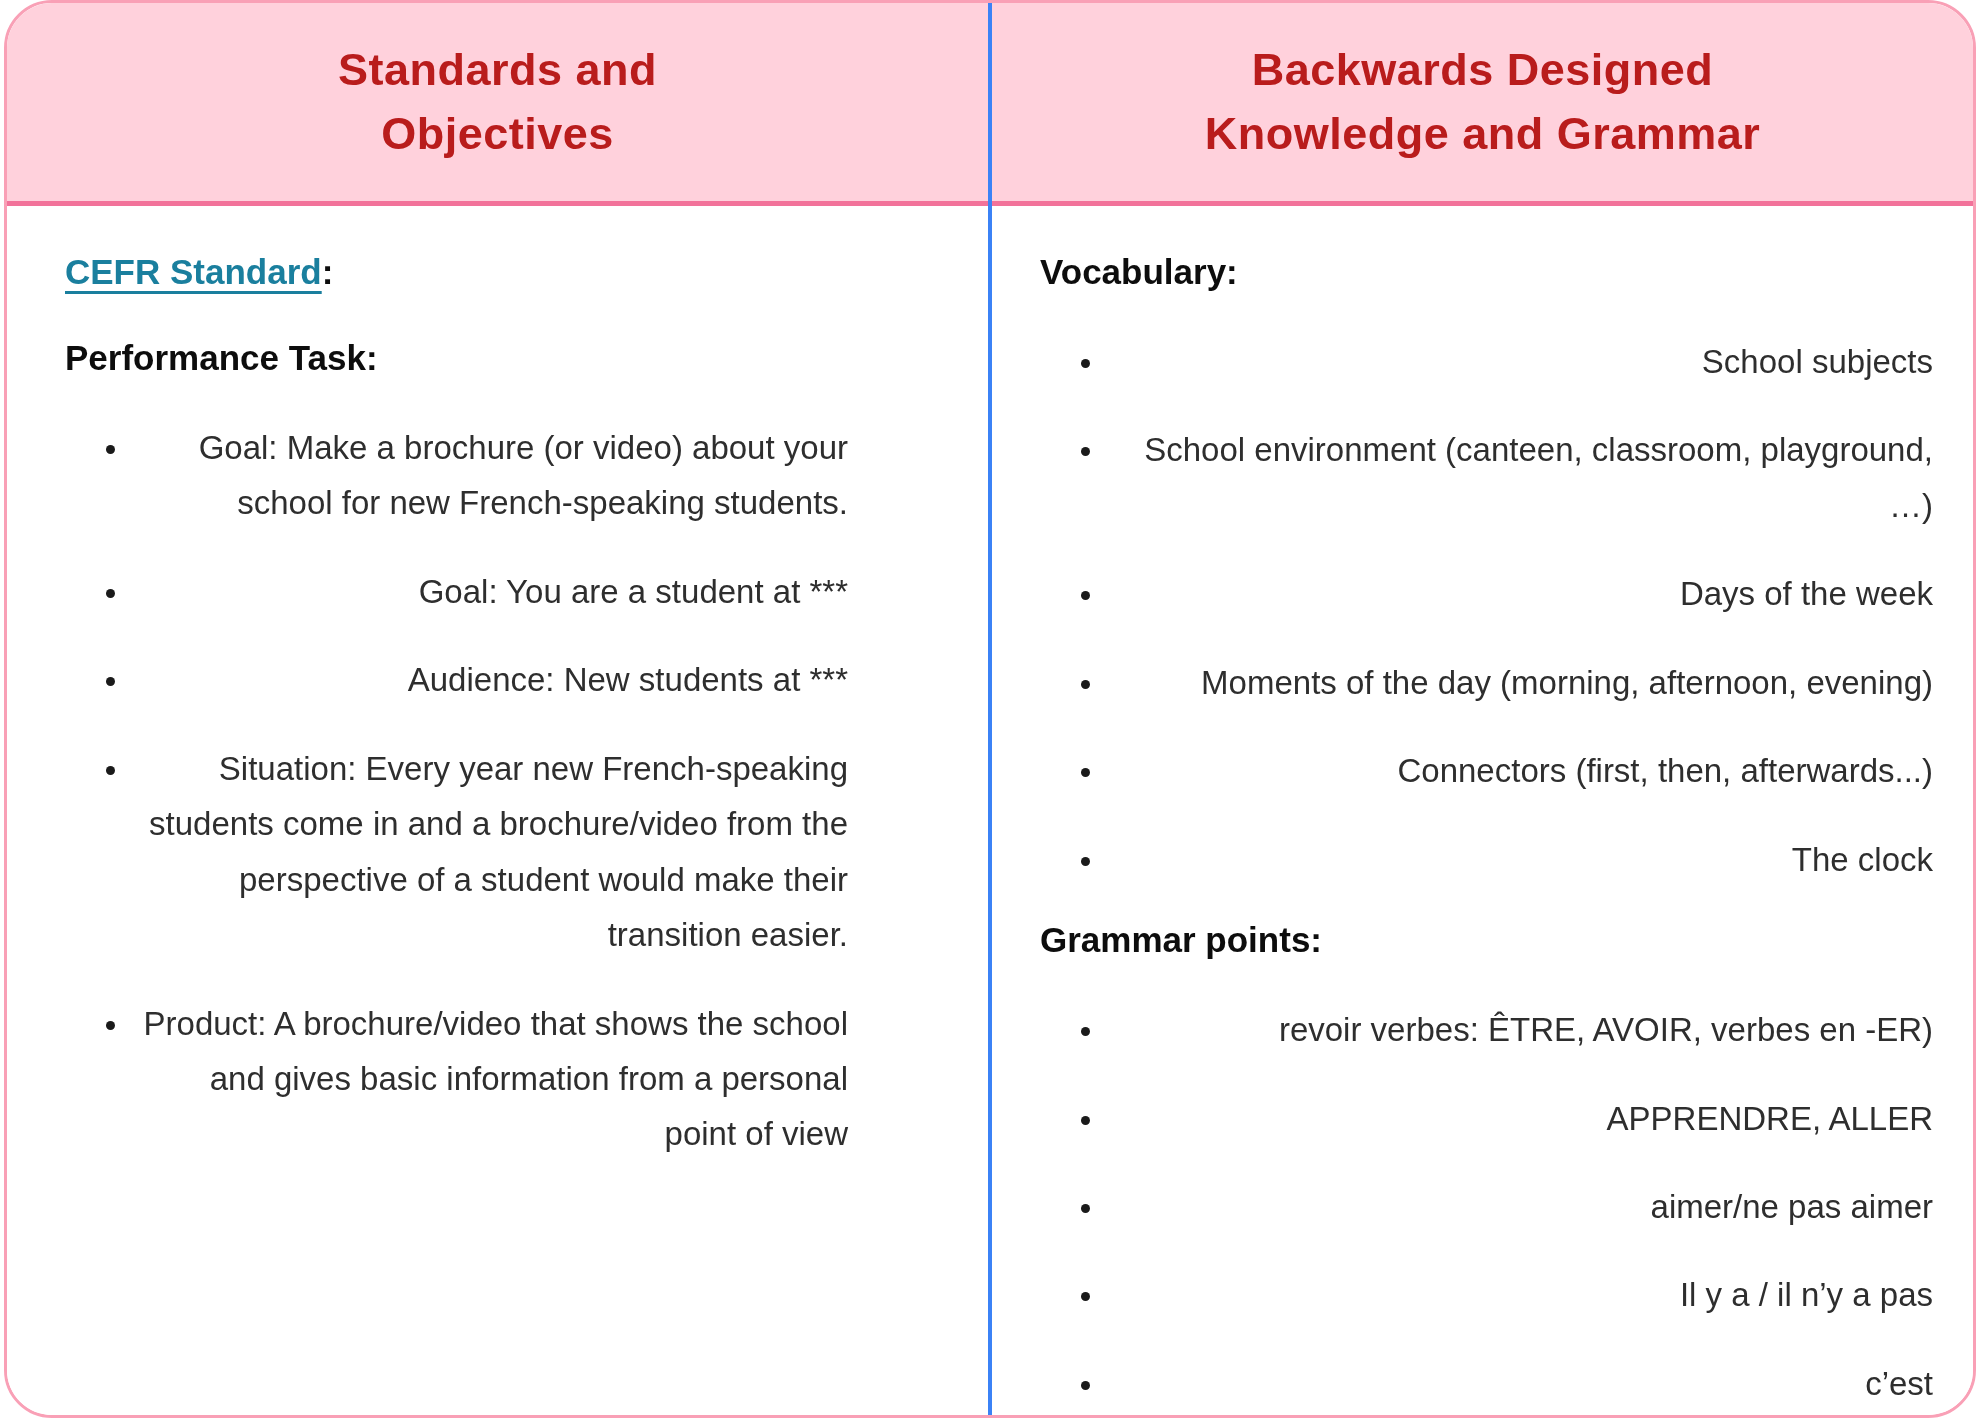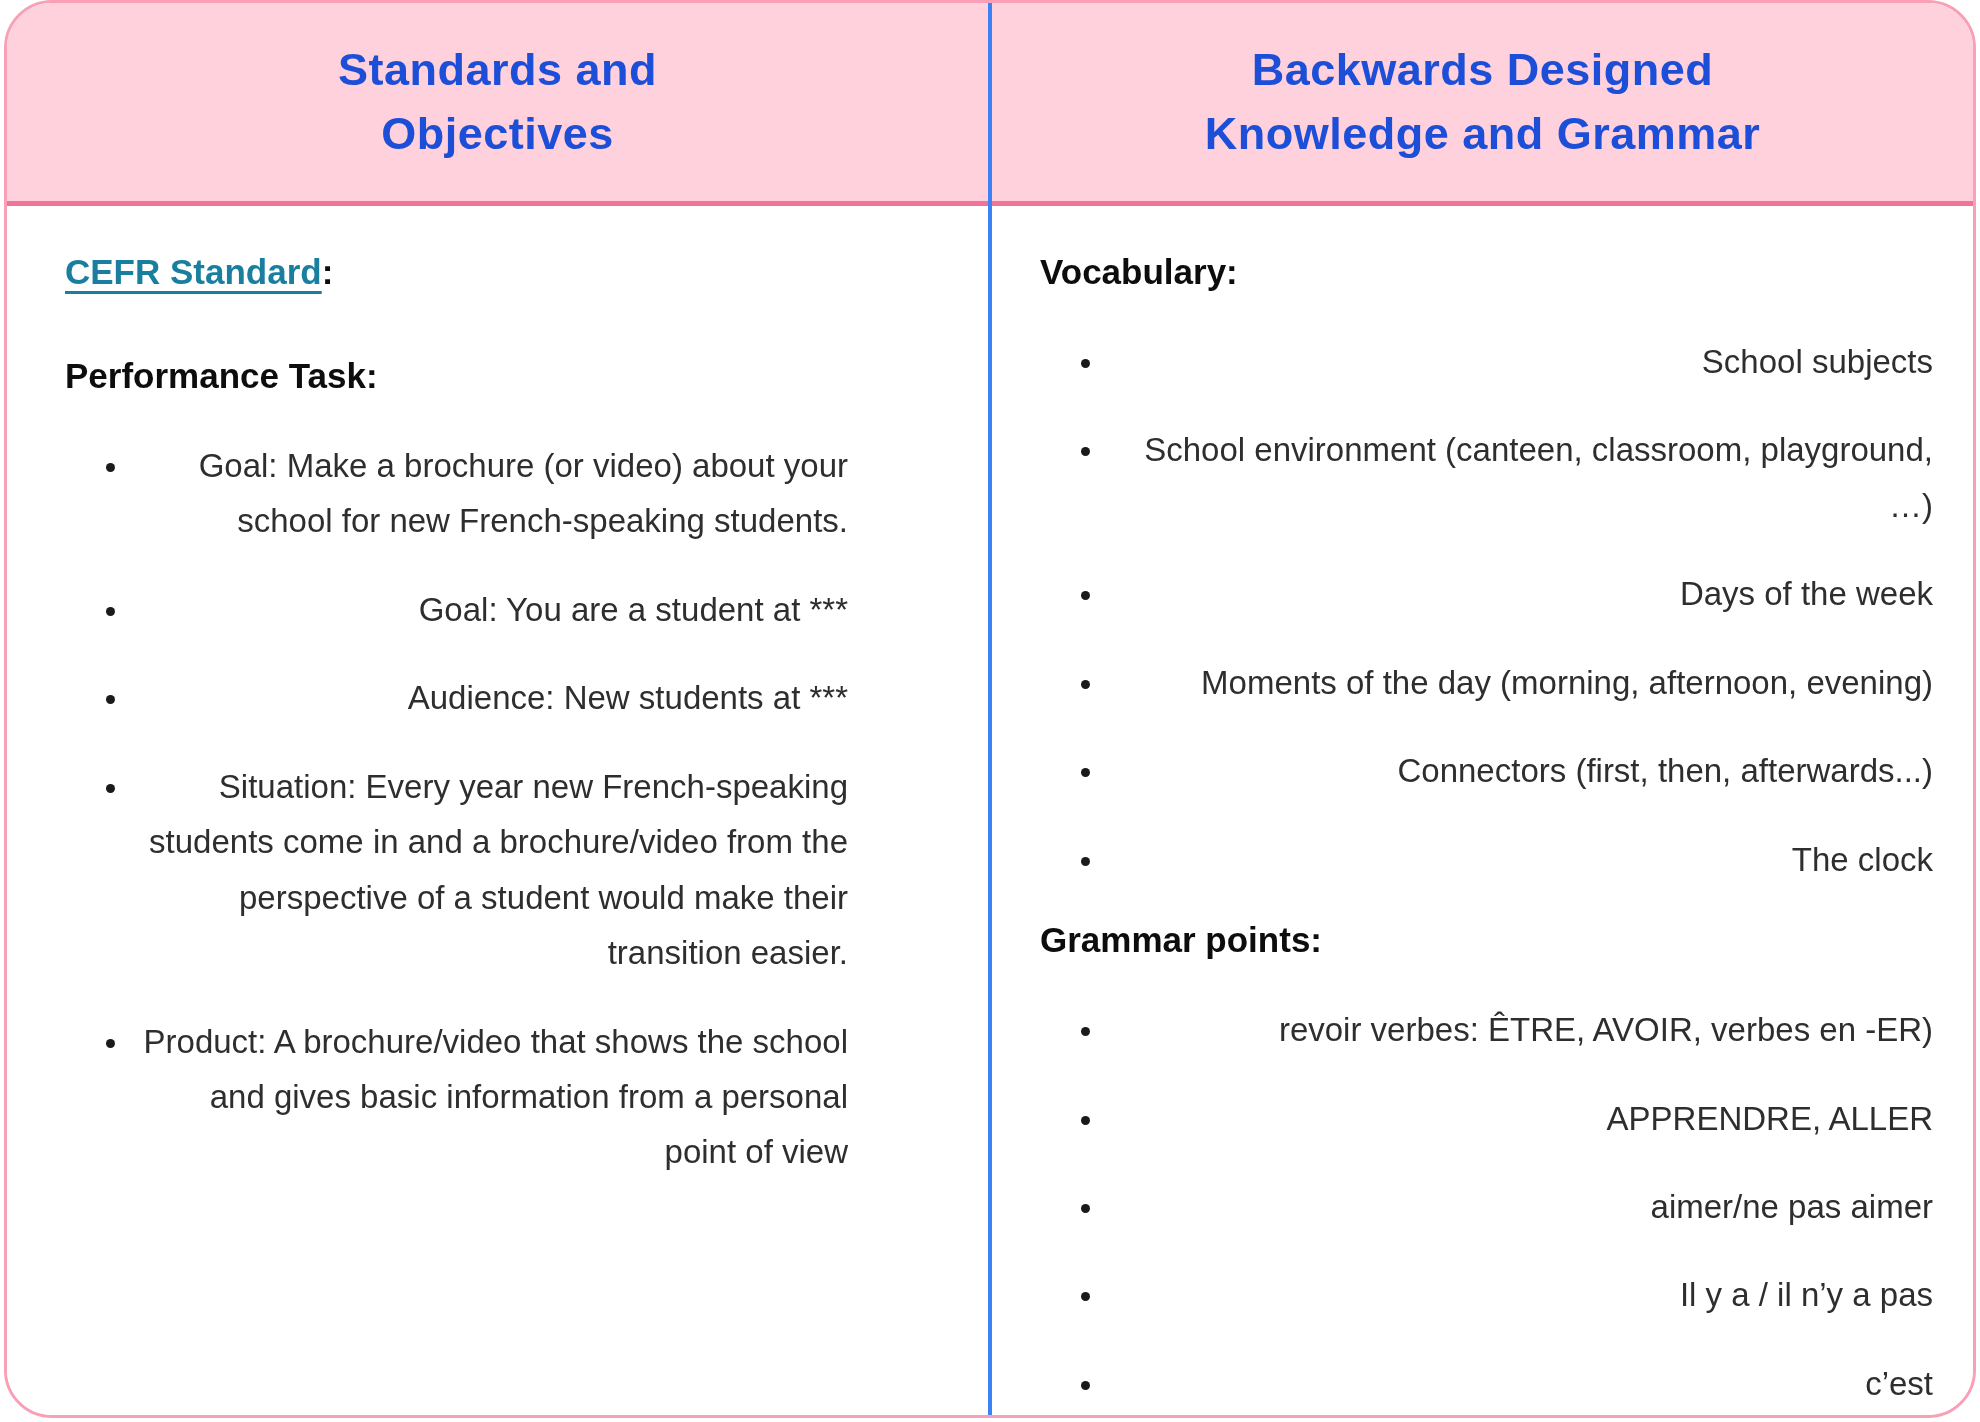--- a/index.html
+++ b/index.html
@@ -41,32 +41,32 @@
     background: #ffd1dc;
     border-bottom: 5px solid #f2729a;
     display: flex;
     flex-direction: column;
     justify-content: center;
     align-items: center;
     text-align: center;
     font-weight: 700;
     font-size: 45px;
     line-height: 64px;
-    color: #1d4ed8;
+    color: #b91c1c;
     letter-spacing: 0.5px;
   }
   .col-body {
     flex: 1;
     background: #ffffff;
   }
   .col-left .col-body  { padding: 46px 140px 0 58px; }
   .col-right .col-body { padding: 46px 40px  0 48px; }
 
   .heading-line {
-    margin: 0 0 64px 0;
+    margin: 0 0 46px 0;
     font-size: 35px;
     font-weight: 700;
     color: #0d0d0d;
   }
   .cefr-link {
     color: #1a7f9e;
     font-weight: 700;
     text-decoration: underline;
     text-decoration-color: #1a7f9e;
     text-decoration-thickness: 3px;

